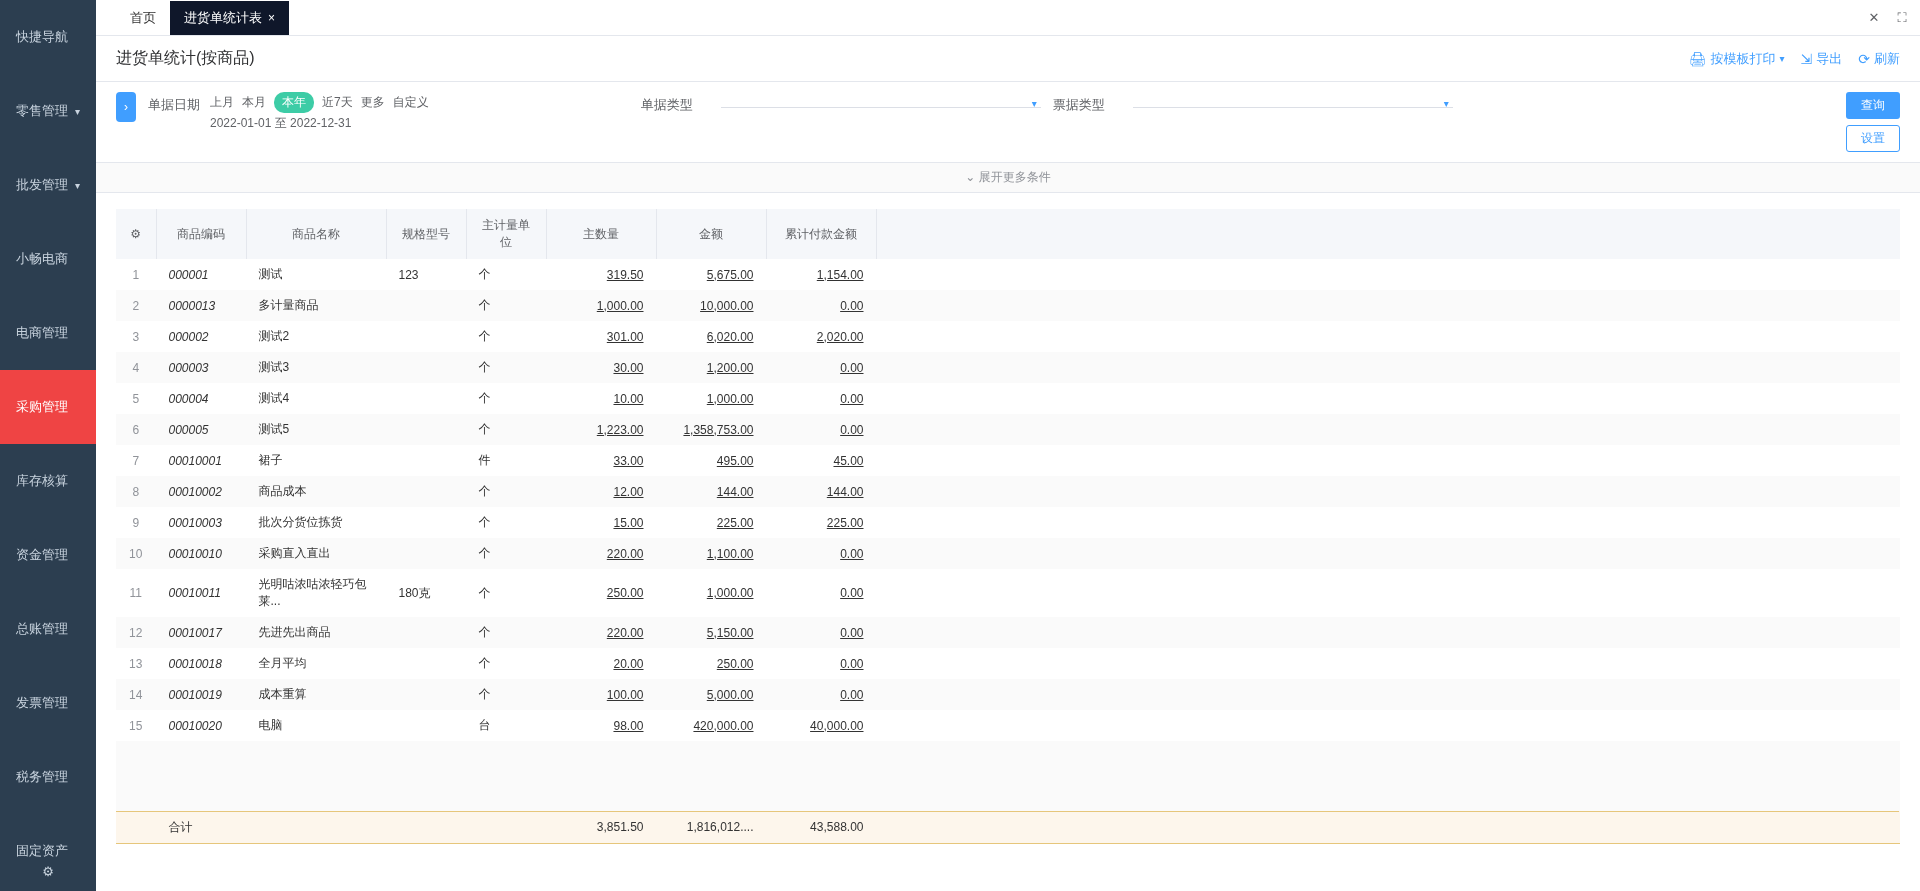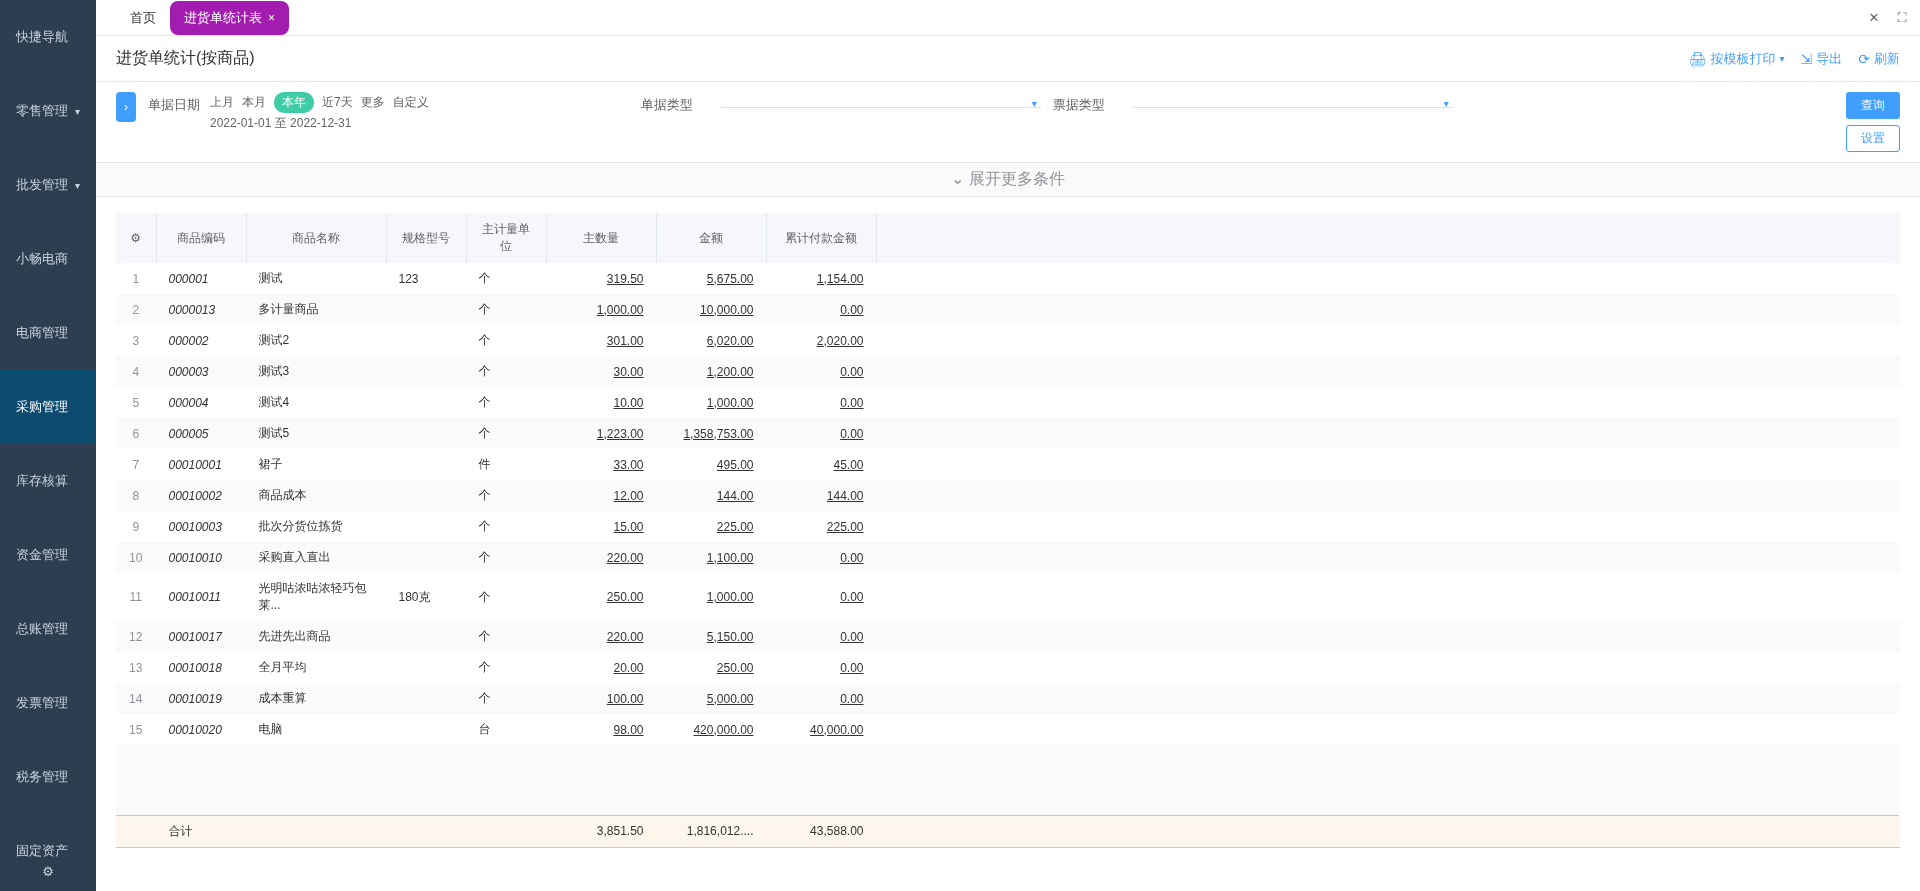--- a/index.html
+++ b/index.html
@@ -1,28 +1,28 @@
 <!DOCTYPE html>
 <html><head>
   <meta charset="utf-8">
   <style>
     * { box-sizing: border-box; margin: 0; padding: 0; }
     body { font-family: "Microsoft YaHei", Arial, sans-serif; font-size: 13px; color: #333; background: #fff; height: 891px; width: 1920px; overflow: hidden; }
     
     .sidebar { width: 96px; height: 100%; background: #2c3e50; position: fixed; left: 0; top: 0; color: #c8d3de; overflow: hidden; }
     .sidebar-item { padding: 28px 16px; cursor: pointer; font-size: 13px; white-space: nowrap; display: flex; align-items: center; justify-content: space-between; }
-    .sidebar-item.active { background: #0c4a6e; color: #fff; }
+    .sidebar-item.active { background: #ef4444; color: #fff; }
     .sidebar-settings { position: absolute; bottom: 0; left: 0; right: 0; text-align: center; padding: 12px 0; }
     .chevron { font-size: 10px; }
     
     .main { margin-left: 96px; height: 100%; display: flex; flex-direction: column; }
     
     .tabs { height: 36px; display: flex; align-items: center; border-bottom: 1px solid #e4e7ed; padding-left: 20px; position: relative; }
     .tab { padding: 8px 14px; font-size: 13px; cursor: pointer; display: flex; align-items: center; gap: 6px; }
-    .tab.active { background: #a21caf; color: #fff; border-radius: 8px; }
+    .tab.active { background: #0f172a; color: #fff; }
     .tab-close { font-size: 12px; cursor: pointer; }
     .tabs-right { position: absolute; right: 8px; display: flex; gap: 8px; }
     .icon-btn { width: 20px; height: 20px; display: flex; align-items: center; justify-content: center; cursor: pointer; color: #606266; }
     
     .page-header { padding: 12px 20px; border-bottom: 1px solid #e4e7ed; display: flex; justify-content: space-between; align-items: center; }
     .page-title { font-size: 16px; font-weight: 500; color: #303133; }
     .header-actions { display: flex; gap: 16px; align-items: center; }
     .header-action { color: #409eff; cursor: pointer; font-size: 13px; display: flex; align-items: center; gap: 4px; }
     .header-action .icn { font-size: 14px; }
     
@@ -35,21 +35,21 @@
     .date-short.active { background: #3dcca6; color: #fff; padding: 2px 8px; border-radius: 10px; }
     .date-range { font-size: 12px; color: #606266; margin-top: 2px; }
     .filter-select { flex: 1; display: flex; align-items: center; gap: 28px; position: relative; max-width: 400px; }
     .select-box { flex: 1; border-bottom: 1px solid #dcdfe6; padding: 4px 20px 4px 4px; position: relative; min-width: 260px; color: #c0c4cc; cursor: pointer; }
     .select-arrow { position: absolute; right: 4px; top: 50%; transform: translateY(-50%); color: #409eff; font-size: 10px; }
     .filter-actions { display: flex; flex-direction: column; gap: 6px; align-items: center; }
     .btn { padding: 4px 14px; border-radius: 3px; cursor: pointer; font-size: 12px; border: 1px solid transparent; }
     .btn-primary { background: #409eff; color: #fff; }
     .btn-outline { border-color: #409eff; color: #409eff; background: #fff; }
     
-    .more-filters { text-align: center; padding: 6px 0; font-size: 16px; color: #909399; cursor: pointer; border-bottom: 1px solid #e4e7ed; background: #fafafa; }
+    .more-filters { text-align: center; padding: 6px 0; font-size: 12px; color: #909399; cursor: pointer; border-bottom: 1px solid #e4e7ed; background: #fafafa; }
     
     .table-wrap { flex: 1; padding: 16px 20px; overflow: auto; }
     .data-table { width: 100%; border-collapse: collapse; }
     .data-table th { background: #f5f7fa; border-right: 1px solid #e4e7ed; padding: 8px 12px; font-weight: 500; font-size: 12px; color: #606266; text-align: center; }
     .data-table th:first-child { width: 40px; }
     .data-table td { padding: 7px 12px; font-size: 12px; border-right: 1px solid transparent; }
     .data-table tbody tr:nth-child(even) { background: #fafafa; }
     .col-idx { text-align: center; color: #909399; width: 40px; }
     .col-code { width: 90px; font-style: italic; }
     .col-name { width: 140px; }

